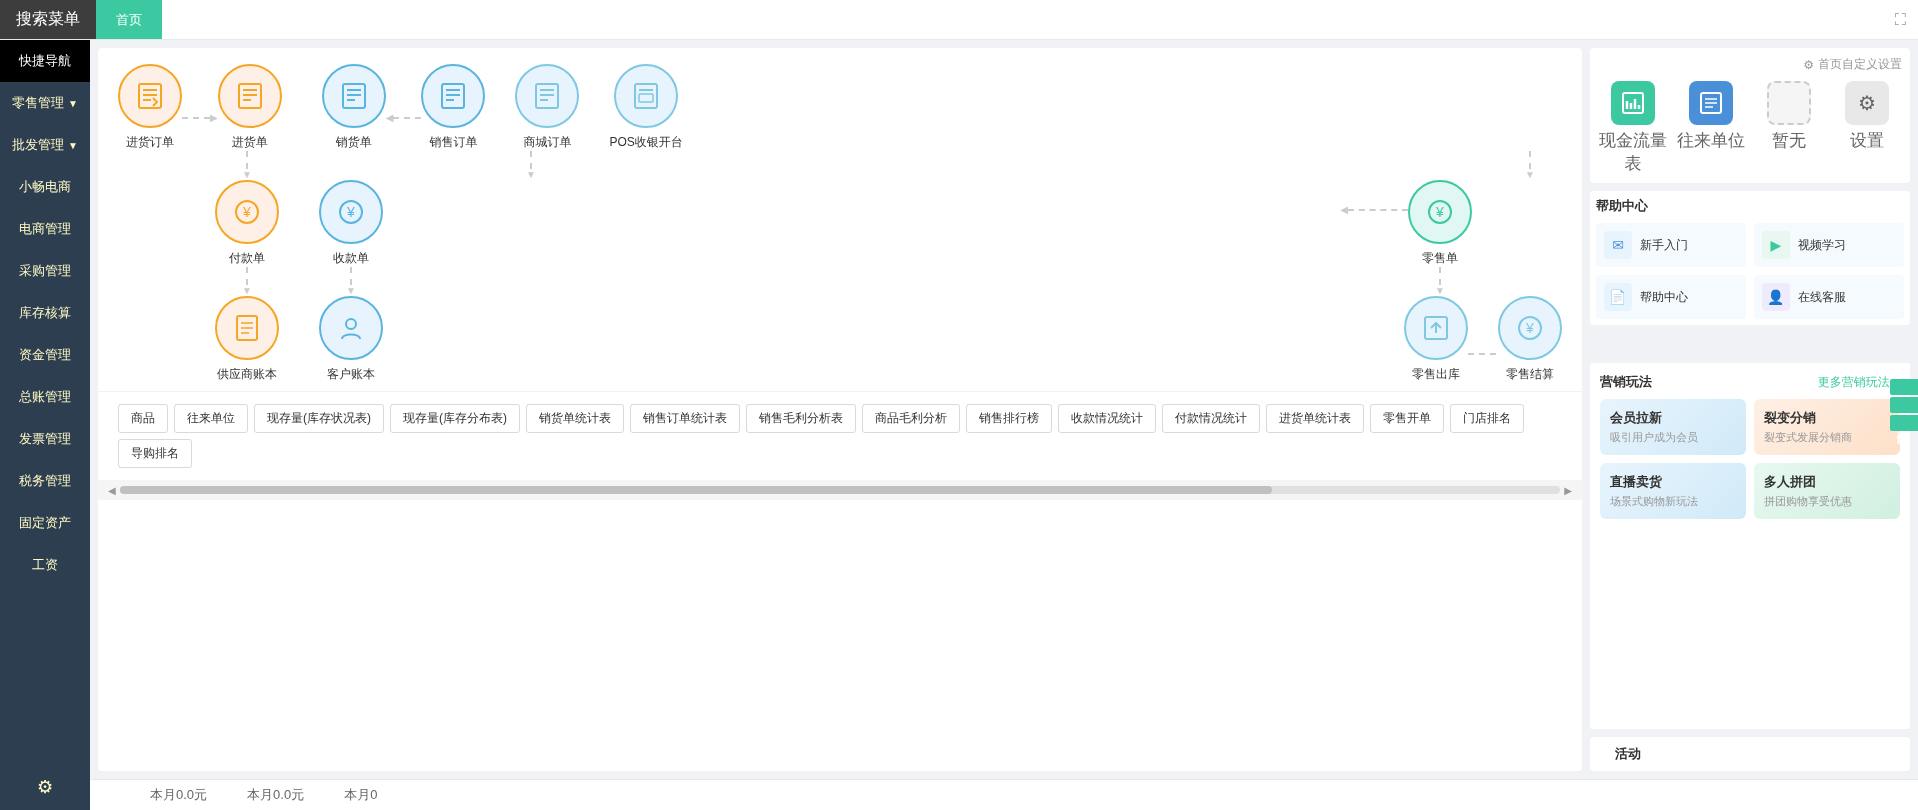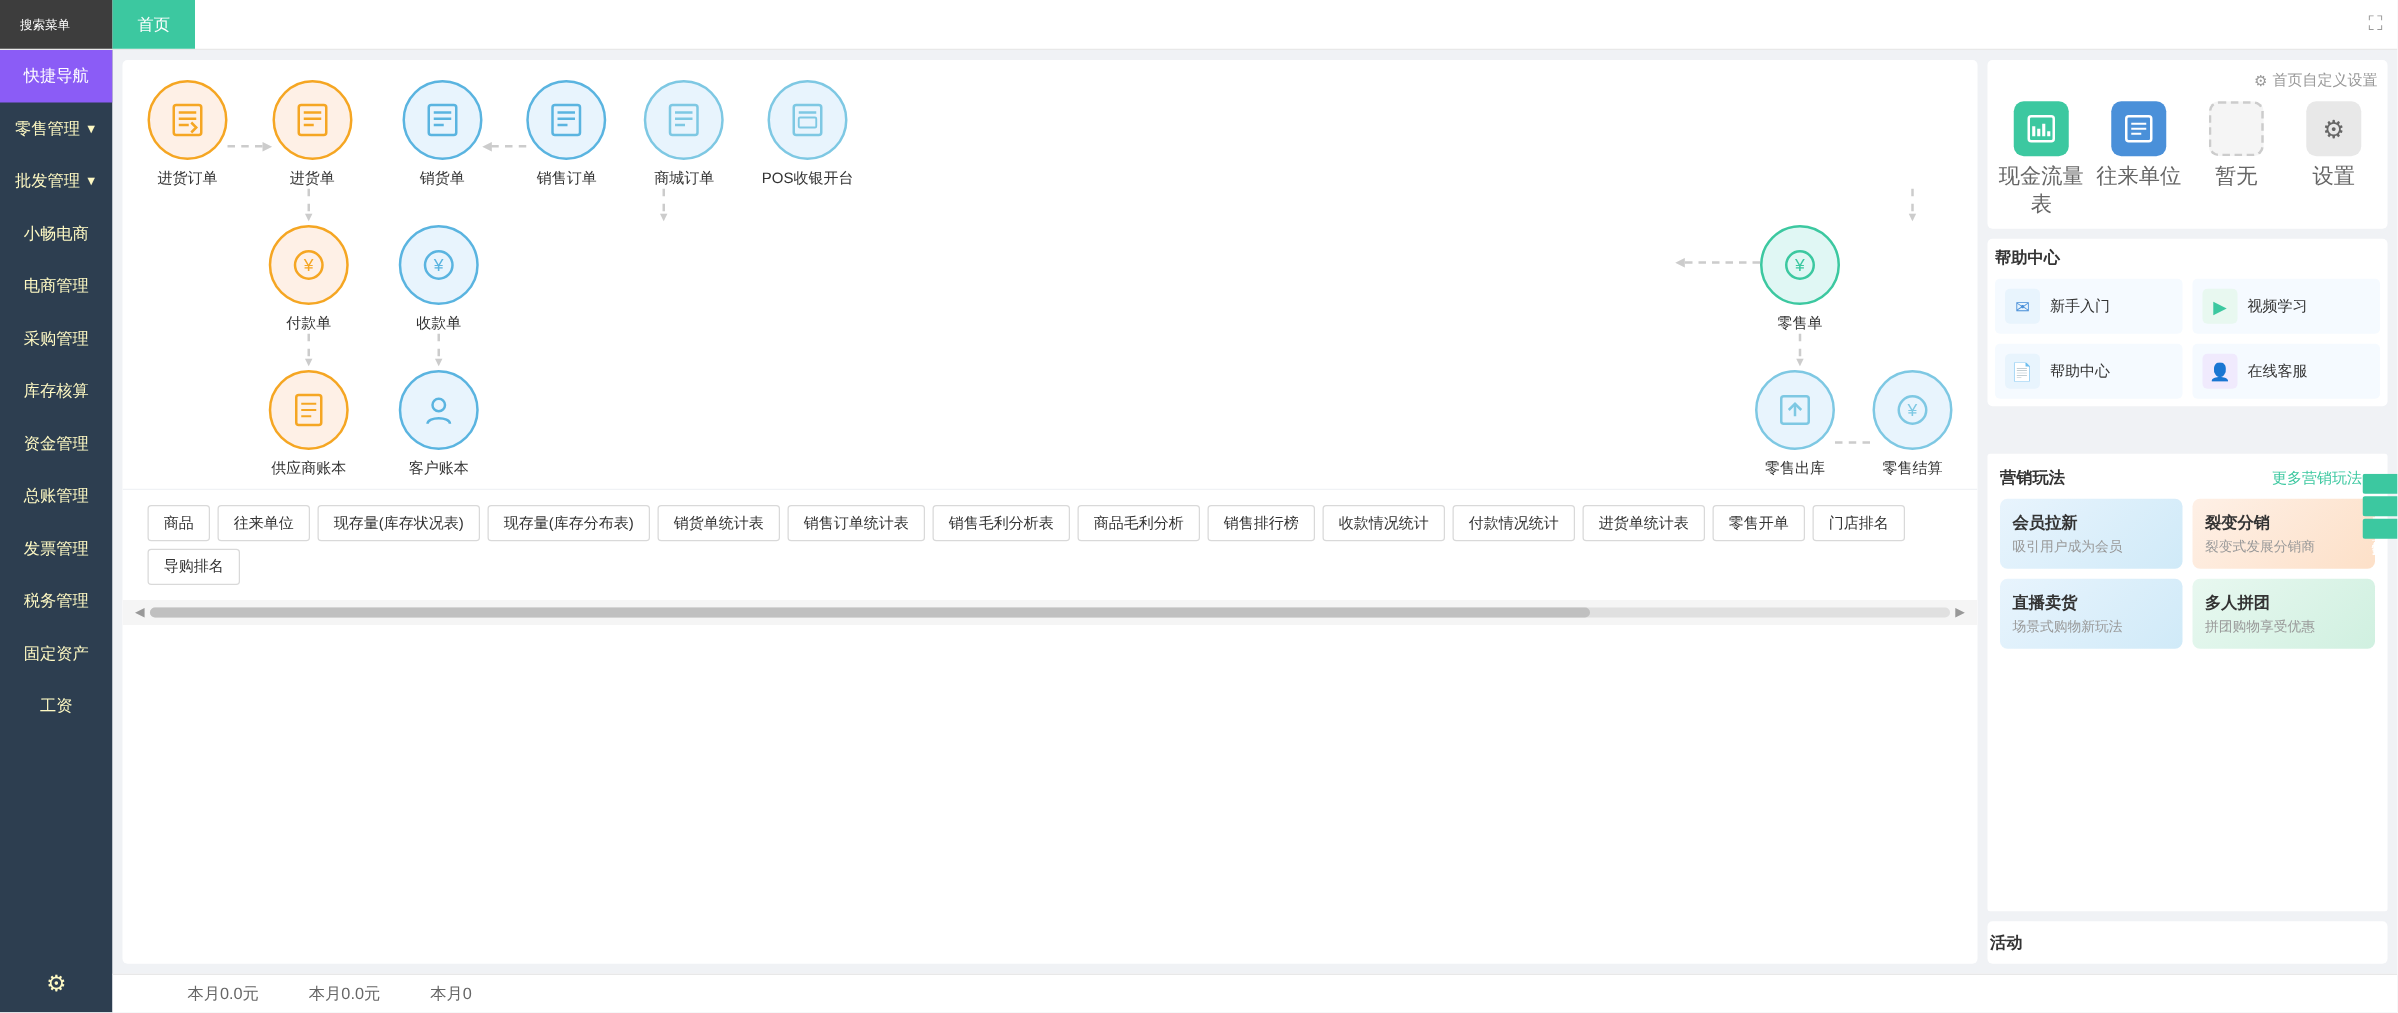--- a/index.html
+++ b/index.html
@@ -1,30 +1,30 @@
 <!DOCTYPE html>
 <html><head>
   <meta charset="utf-8">
   <style>
     * { margin: 0; padding: 0; box-sizing: border-box; }
     body { font-family: 'Microsoft YaHei', sans-serif; font-size: 13px; background: #f0f2f5; display: flex; flex-direction: column; height: 810px; overflow: hidden; }
 
     
     .top-bar { display: flex; align-items: center; height: 40px; background: #fff; border-bottom: 1px solid #e8e8e8; flex-shrink: 0; }
-    .search-menu { background: #3d3d3d; color: #fff; height: 100%; display: flex; align-items: center; padding: 0 16px; font-size: 10px; min-width: 90px; }
+    .search-menu { background: #3d3d3d; color: #fff; height: 100%; display: flex; align-items: center; padding: 0 16px; font-size: 16px; min-width: 90px; }
     .tab-home { background: #3cc8a0; color: #fff; height: 100%; display: flex; align-items: center; padding: 0 20px; font-size: 13px; cursor: pointer; }
     .top-right-expand { margin-left: auto; padding-right: 12px; color: #999; font-size: 16px; cursor: pointer; }
 
     
     .main-layout { display: flex; flex: 1; overflow: hidden; }
 
     
     .sidebar { width: 90px; background: #2d3e50; display: flex; flex-direction: column; flex-shrink: 0; overflow-y: auto; }
     .sidebar-item { color: #fef9c3; padding: 12px 0; text-align: center; cursor: pointer; font-size: 13px; display: flex; flex-direction: column; align-items: center; justify-content: center; position: relative; }
-    .sidebar-item.active { background: #8b5cf6; color: #fff; }
+    .sidebar-item.active { background: #000000; color: #fff; }
     .sidebar-item .arrow { font-size: 10px; margin-left: 4px; display: inline-block; }
     .sidebar-item-label { display: flex; align-items: center; justify-content: center; }
     .sidebar-settings { margin-top: auto; padding: 12px 0; }
 
     
     .content-area { flex: 1; display: flex; flex-direction: column; overflow: hidden; background: #f0f2f5; }
 
     
     .panels { display: flex; flex: 1; overflow: hidden; gap: 8px; padding: 8px; }
 
@@ -520,21 +520,21 @@
               <div class="marketing-item-title">直播卖货</div>
               <div class="marketing-item-desc">场景式购物新玩法</div>
             </div>
             <div class="marketing-item" style="background: linear-gradient(135deg, #e8f8f0, #d0f0e0);">
               <div class="marketing-item-title">多人拼团</div>
               <div class="marketing-item-desc">拼团购物享受优惠</div>
             </div>
           </div>
         </div>
 
-        <div style="background:#fff; border-radius:4px; padding:8px 2px;">
+        <div style="background:#fff; border-radius:4px; padding:8px 25px;">
           <div style="font-size:13px; font-weight:bold; color:#333;">活动</div>
         </div>
 
       </div>
     </div>
 
     <div class="bottom-bar">
       <span></span>
       <span>本月0.0元</span>
       <span>本月0.0元</span>

